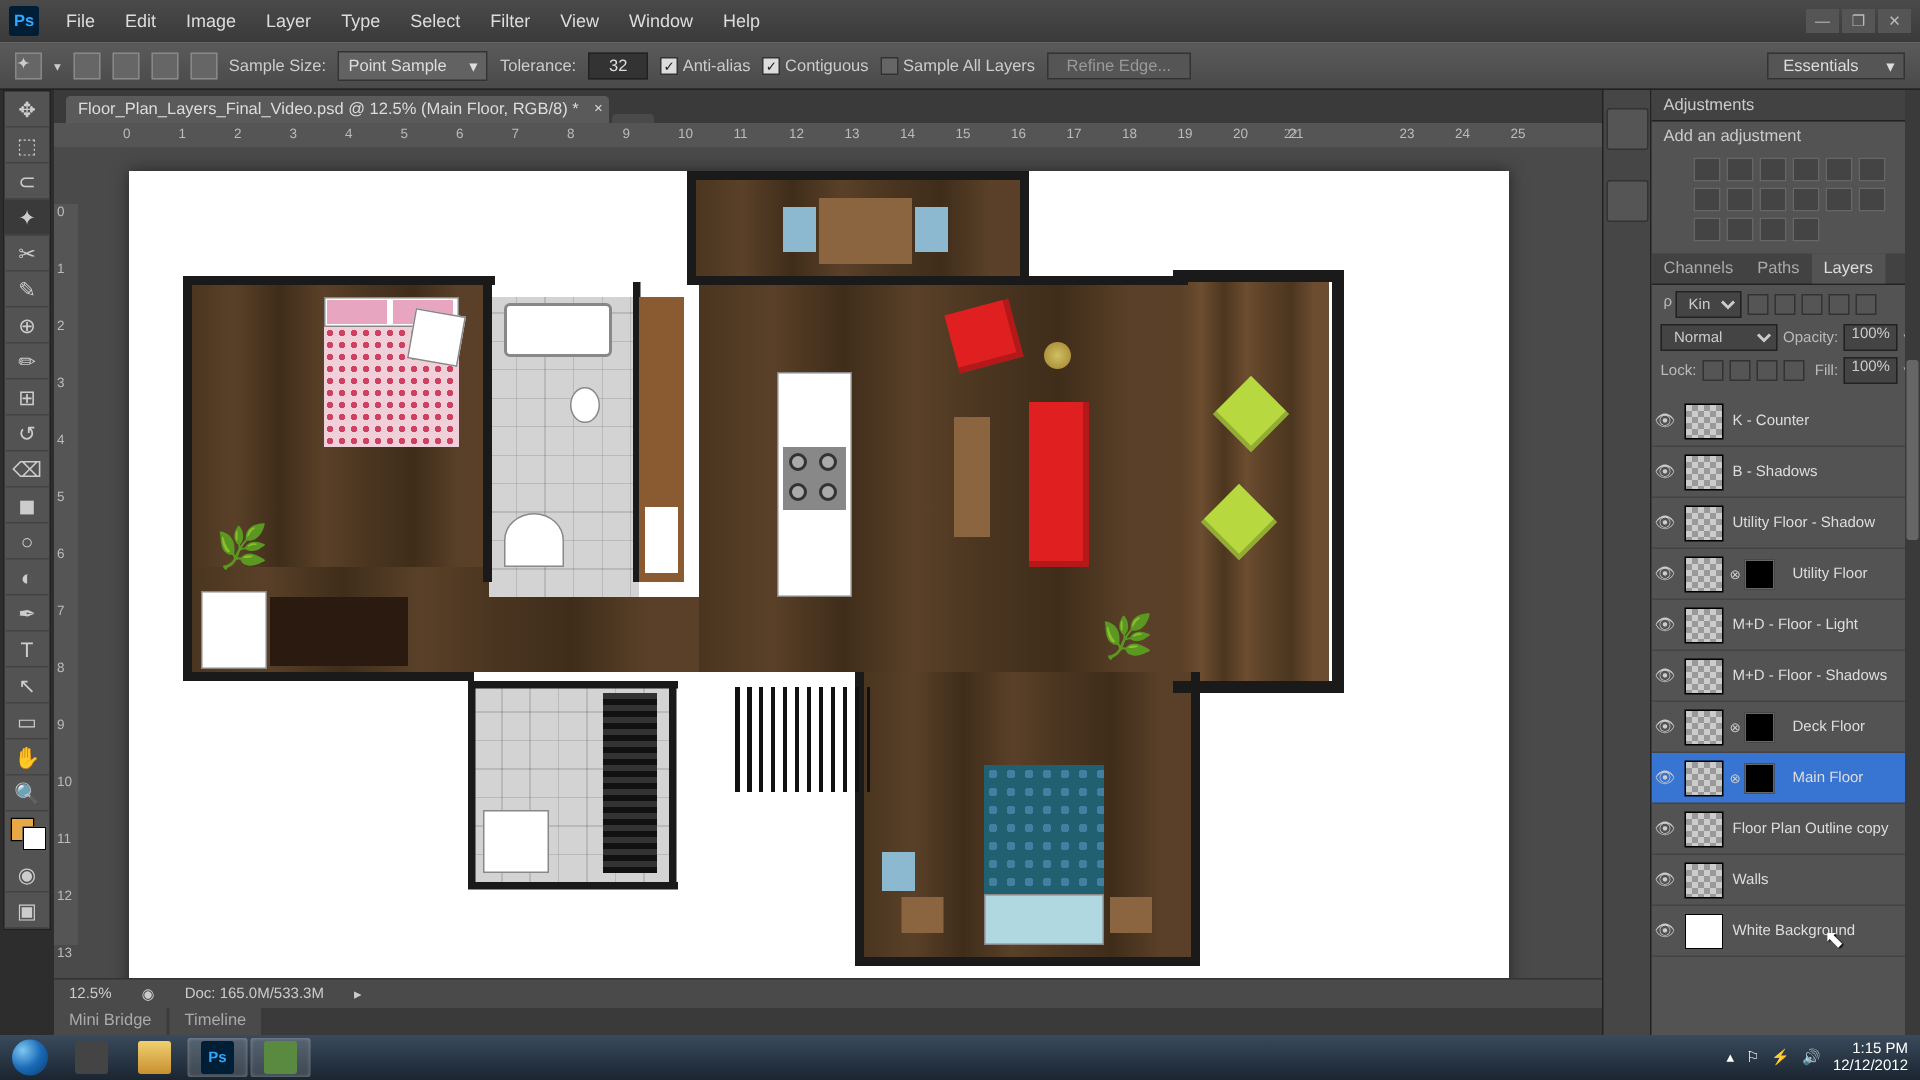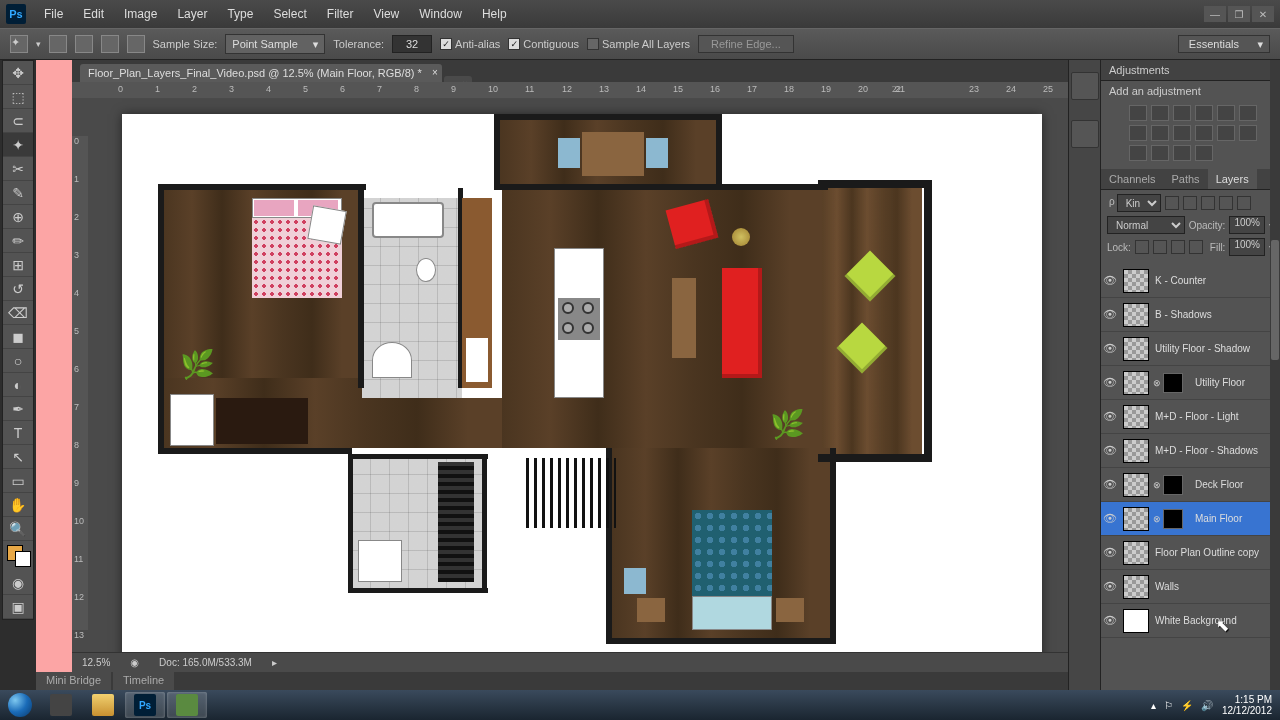--- a/index.html
+++ b/index.html
@@ -26,21 +26,21 @@
   
   
   .toolbox { position:absolute; left:2px; top:60px; width:32px; background:#535353; border:1px solid #222;}
   .tool { width:30px; height:24px; display:flex; align-items:center; justify-content:center; color:#ccc; font-size:14px; border-bottom:1px solid #444; cursor:pointer;}
   .tool.active { background:#3a3a3a; }
   .swatches { padding:4px; }
   .swatch-fg { width:16px; height:16px; background:#e8a846; border:1px solid #000; }
   .swatch-bg { width:16px; height:16px; background:#fff; border:1px solid #000; margin-top:-10px; margin-left:8px; }
   
   
-  .docarea { position:absolute; left:36px; top:60px; right:212px; bottom:48px; background:#fca5a5; display:flex; flex-direction:column;padding-left:36px;}
+  .docarea { position:absolute; left:36px; top:60px; right:212px; bottom:48px; background:#fca5a5; display:flex; flex-direction:column;}
   .tabs { height:22px; background:#3a3a3a; display:flex; align-items:flex-end; padding-left:8px; color:#aaa; font-size:11px;}
   .tab { background:#4a4a4a; padding:3px 20px 3px 8px; margin-right:2px; position:relative; border-top-left-radius:3px; border-top-right-radius:3px;}
   .tab .close { position:absolute; right:4px; top:3px; font-size:10px;}
   .tab.active { background:#5a5a5a; color:#ddd;}
   .ruler-h { height:16px; background:#555; position:relative; overflow:hidden;}
   .ruler-v { width:16px; background:#555; position:absolute; left:0; top:38px; bottom:22px;}
   .canvas-wrap { flex:1; position:relative; background:#4a4a4a; overflow:hidden;}
   .canvas { position:absolute; left:50px; top:16px; width:920px; height:560px; background:#fff; box-shadow:0 0 10px rgba(0,0,0,0.5);}
   .statusbar { height:20px; background:#4a4a4a; border-top:1px solid #333; display:flex; align-items:center; color:#ccc; font-size:10px; padding:0 10px; gap:20px;}
   

